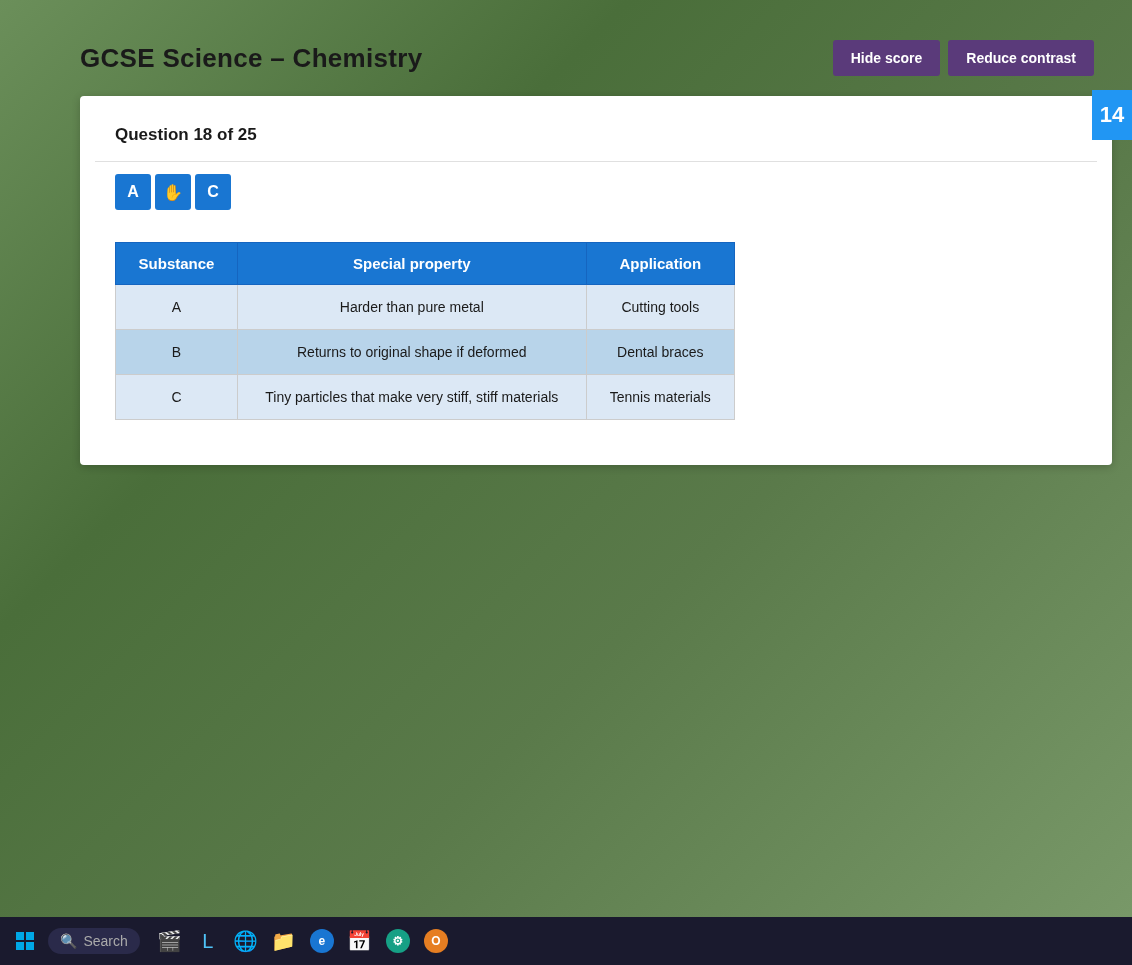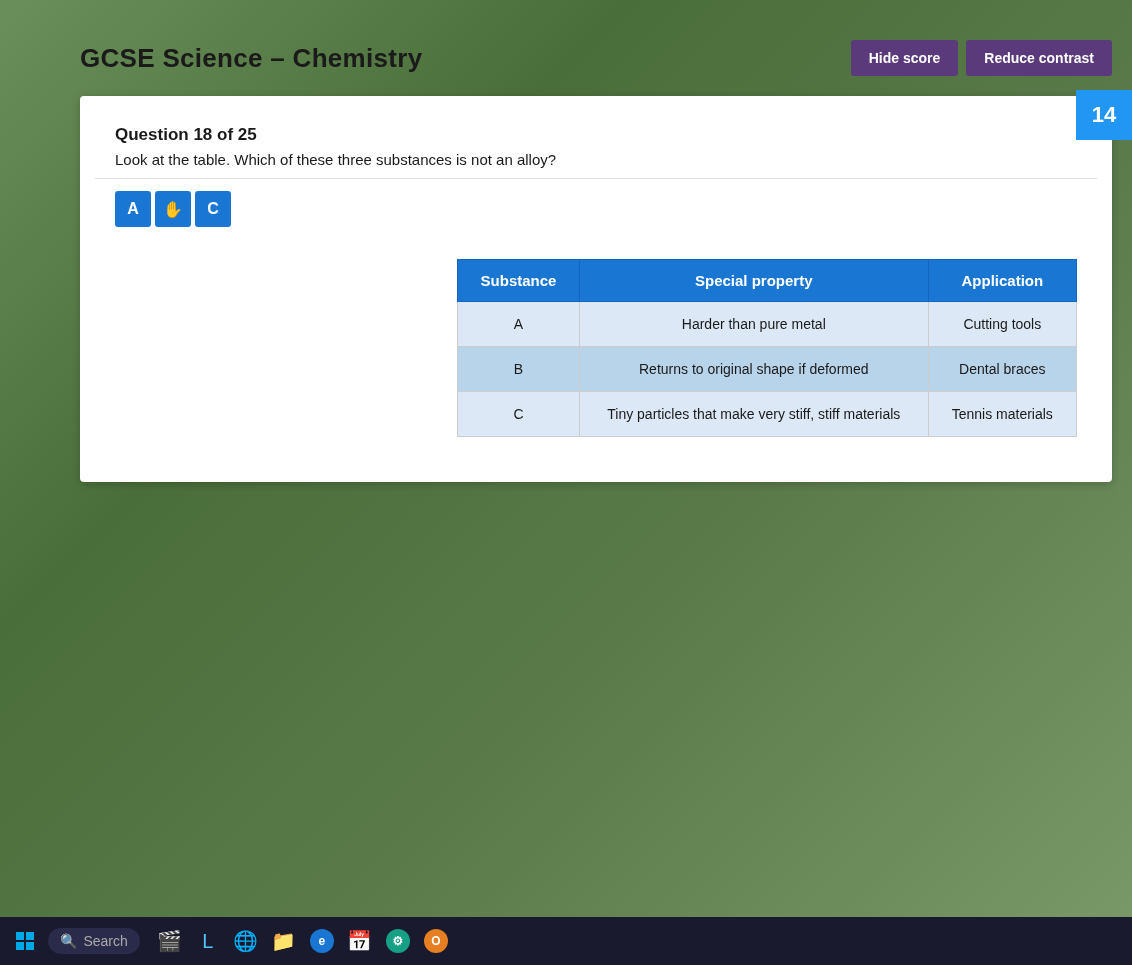--- a/index.html
+++ b/index.html
@@ -41,21 +41,21 @@
     .app-title {
       font-size: 26px;
       font-weight: bold;
       color: #1a1a1a;
       letter-spacing: 0.3px;
     }
 
     .title-buttons {
       display: flex;
       gap: 8px;
-      margin-right: 20px;
+      margin-right: 38px;
     }
 
     .btn-hide-score {
       background: #5a3a7a;
       color: white;
       border: none;
       padding: 10px 18px;
       font-size: 14px;
       font-weight: bold;
       cursor: pointer;
@@ -101,21 +101,21 @@
 
     
     .score-badge {
       position: absolute;
       top: 60px;
       right: 0px;
       background: #2196F3;
       color: white;
       font-size: 22px;
       font-weight: bold;
-      width: 56px;
+      width: 40px;
       height: 50px;
       display: flex;
       align-items: center;
       justify-content: center;
     }
 
     
     .answer-tabs {
       display: flex;
       gap: 4px;
@@ -147,21 +147,21 @@
 
     .tab-btn-c {
       background: #1976D2;
       color: white;
     }
 
     
     .table-container {
       padding: 20px 20px 30px 20px;
       display: flex;
-      justify-content: flex-end;
+      justify-content: flex-start;
     }
 
     .data-table {
       border-collapse: collapse;
       width: 620px;
     }
 
     .data-table th {
       background: #1976D2;
       color: white;
@@ -301,21 +301,20 @@
         <button class="btn-reduce-contrast">Reduce contrast</button>
       </div>
     </div>
 
     <div class="score-badge">14</div>
 
     <div class="card">
 
       <div class="question-header">
         <div class="question-number">Question 18 of 25</div>
-        <div class="question-text">Look at the table. Which of these three substances is not an alloy?</div>
       </div>
 
       <div class="answer-tabs">
         <button class="tab-btn tab-btn-a">A</button>
         <button class="tab-btn tab-btn-b">✋</button>
         <button class="tab-btn tab-btn-c">C</button>
       </div>
 
       <div class="table-container">
         <table class="data-table">

